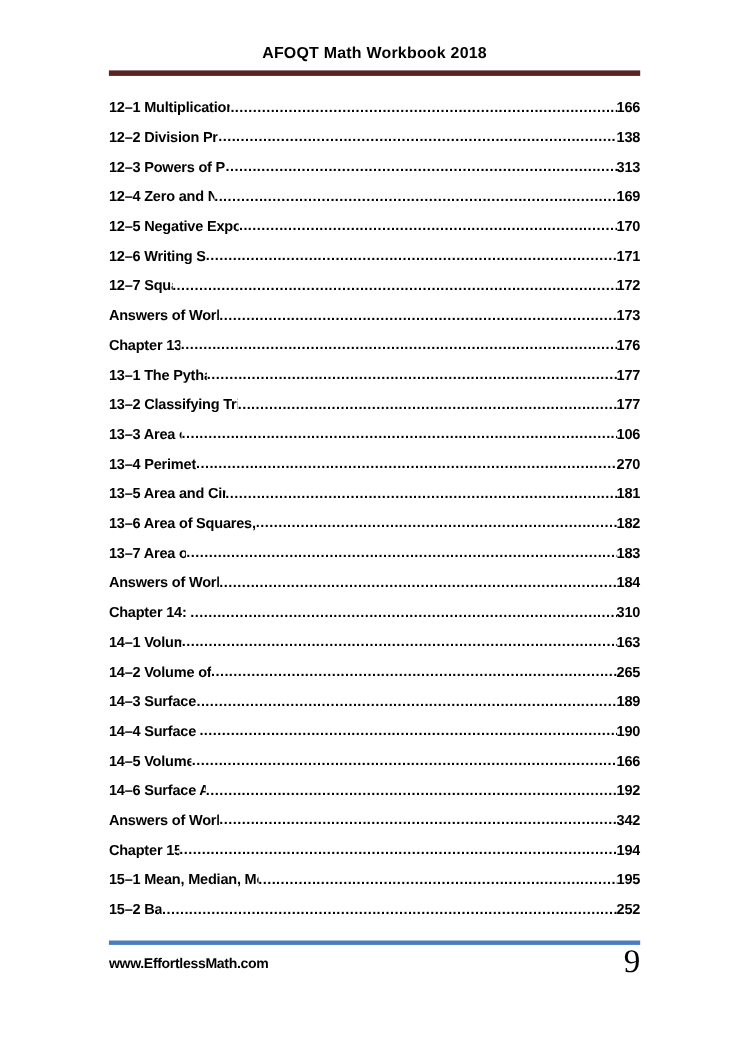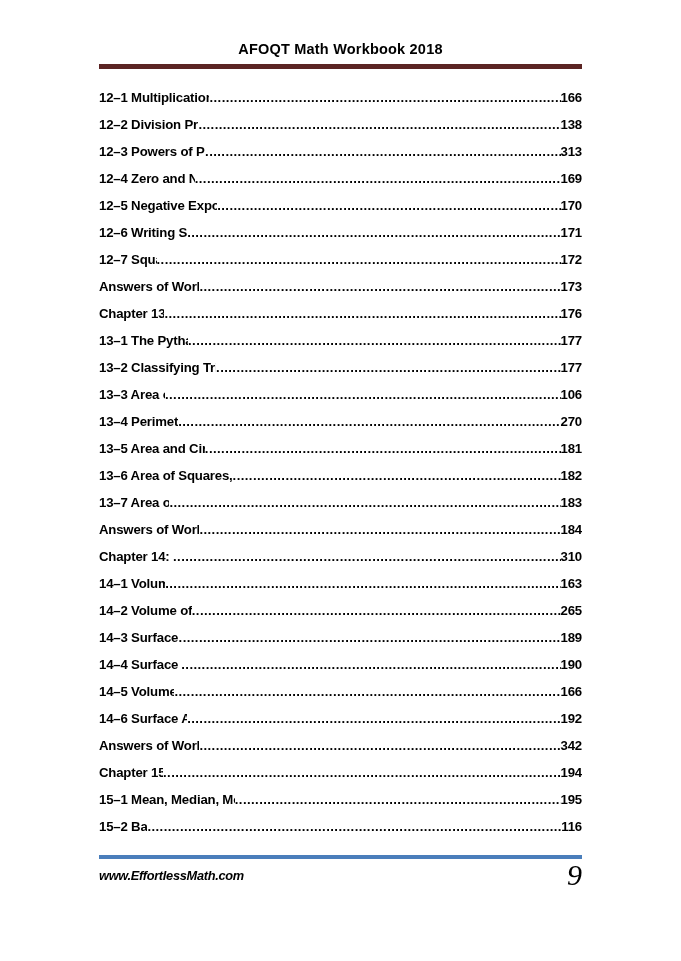--- a/index.html
+++ b/index.html
@@ -103,21 +103,20 @@
     height: 4px;
     width: 100%;
     background: #4A7EBB;
   }
   .footer-row {
     margin-top: 7px;
     display: flex;
     align-items: flex-start;
     justify-content: space-between;
     width: 100%;
-    font-style: italic;
   }
   .footer-site {
     font-size: 12.8px;
     font-weight: bold;
     letter-spacing: -0.3px;
     line-height: 20px;
     color: #000000;
     white-space: nowrap;
   }
   .footer-pagenum {
@@ -271,21 +270,21 @@
         <span class="entry-page">194</span>
       </div>
       <div class="toc-entry gap">
         <span class="entry-title">15–1 Mean, Median, Mode, and Range of the Given Data</span>
         <span class="entry-leader">........................................................................................................................................................................................................</span>
         <span class="entry-page">195</span>
       </div>
       <div class="toc-entry gap">
         <span class="entry-title">15–2 Bar Graph</span>
         <span class="entry-leader">........................................................................................................................................................................................................</span>
-        <span class="entry-page">116</span>
+        <span class="entry-page">252</span>
       </div>
     </div>
 
   <div class="footer">
     <div class="footer-rule" style="background: rgb(74, 126, 187);"></div>
     <div class="footer-row">
       <div class="footer-site">www.EffortlessMath.com</div>
       <div class="footer-pagenum">9</div>
     </div>
   </div>

